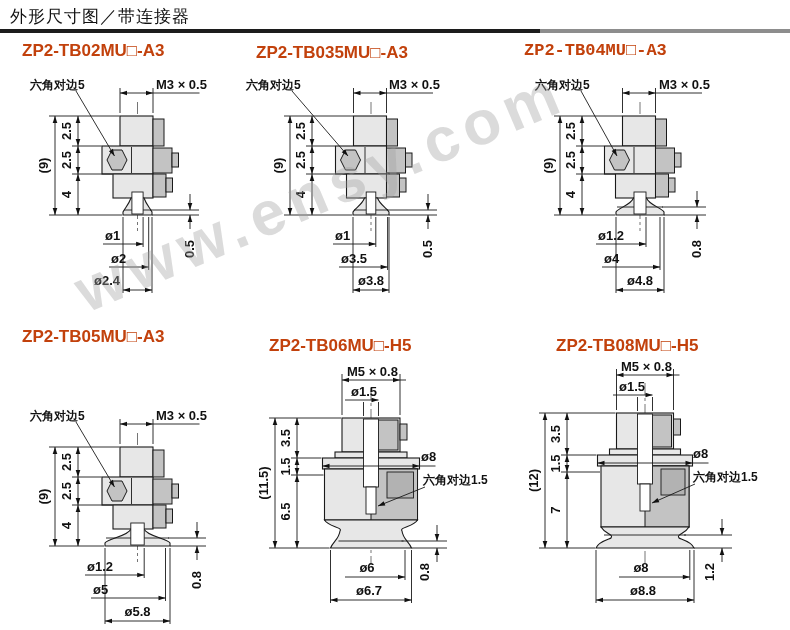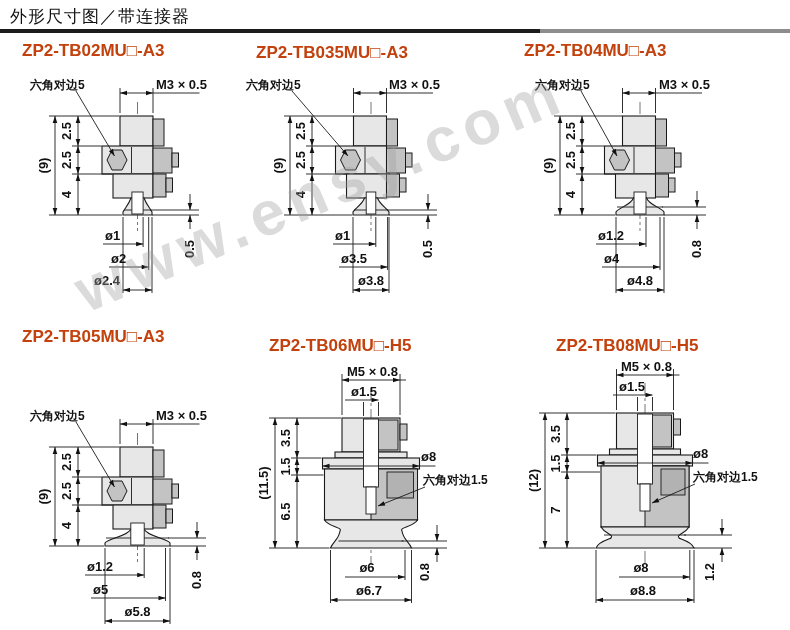--- a/index.html
+++ b/index.html
@@ -37,21 +37,21 @@
 </style>
 </head>
 <body>
 
 <div class="page-title">外形尺寸图／带连接器</div>
 <div class="rule dark"></div>
 <div class="rule gray"></div>
 
 <div class="panel-title" style="left:22px;top:41px;width:232px;">ZP2-TB02MU□-A3</div>
 <div class="panel-title" style="left:256px;top:43px;width:232px;">ZP2-TB035MU□-A3</div>
-<div class="panel-title" style="left:524px;top:41px;width:240px;">ZP2-TB04MU□-A3</div>
+<div class="panel-title" style="left:524px;top:41px;width:240px;font-family:Liberation Mono, monospace;">ZP2-TB04MU□-A3</div>
 <div class="panel-title" style="left:22px;top:327px;width:232px;">ZP2-TB05MU□-A3</div>
 <div class="panel-title" style="left:269px;top:336px;width:232px;">ZP2-TB06MU□-H5</div>
 <div class="panel-title" style="left:556px;top:336px;width:240px;">ZP2-TB08MU□-H5</div>
 
 <svg id="draw" width="790" height="630" viewBox="0 0 790 630">
   <g id="p0">
       <line x1="137.5" y1="102" x2="137.5" y2="231" class="cl"></line>
       <rect x="120" y="116" width="33" height="30" class="part-l"></rect>
       <rect x="102" y="146" width="51" height="28" class="part-l"></rect>
       <rect x="113" y="174" width="40" height="24" class="part-l"></rect>

